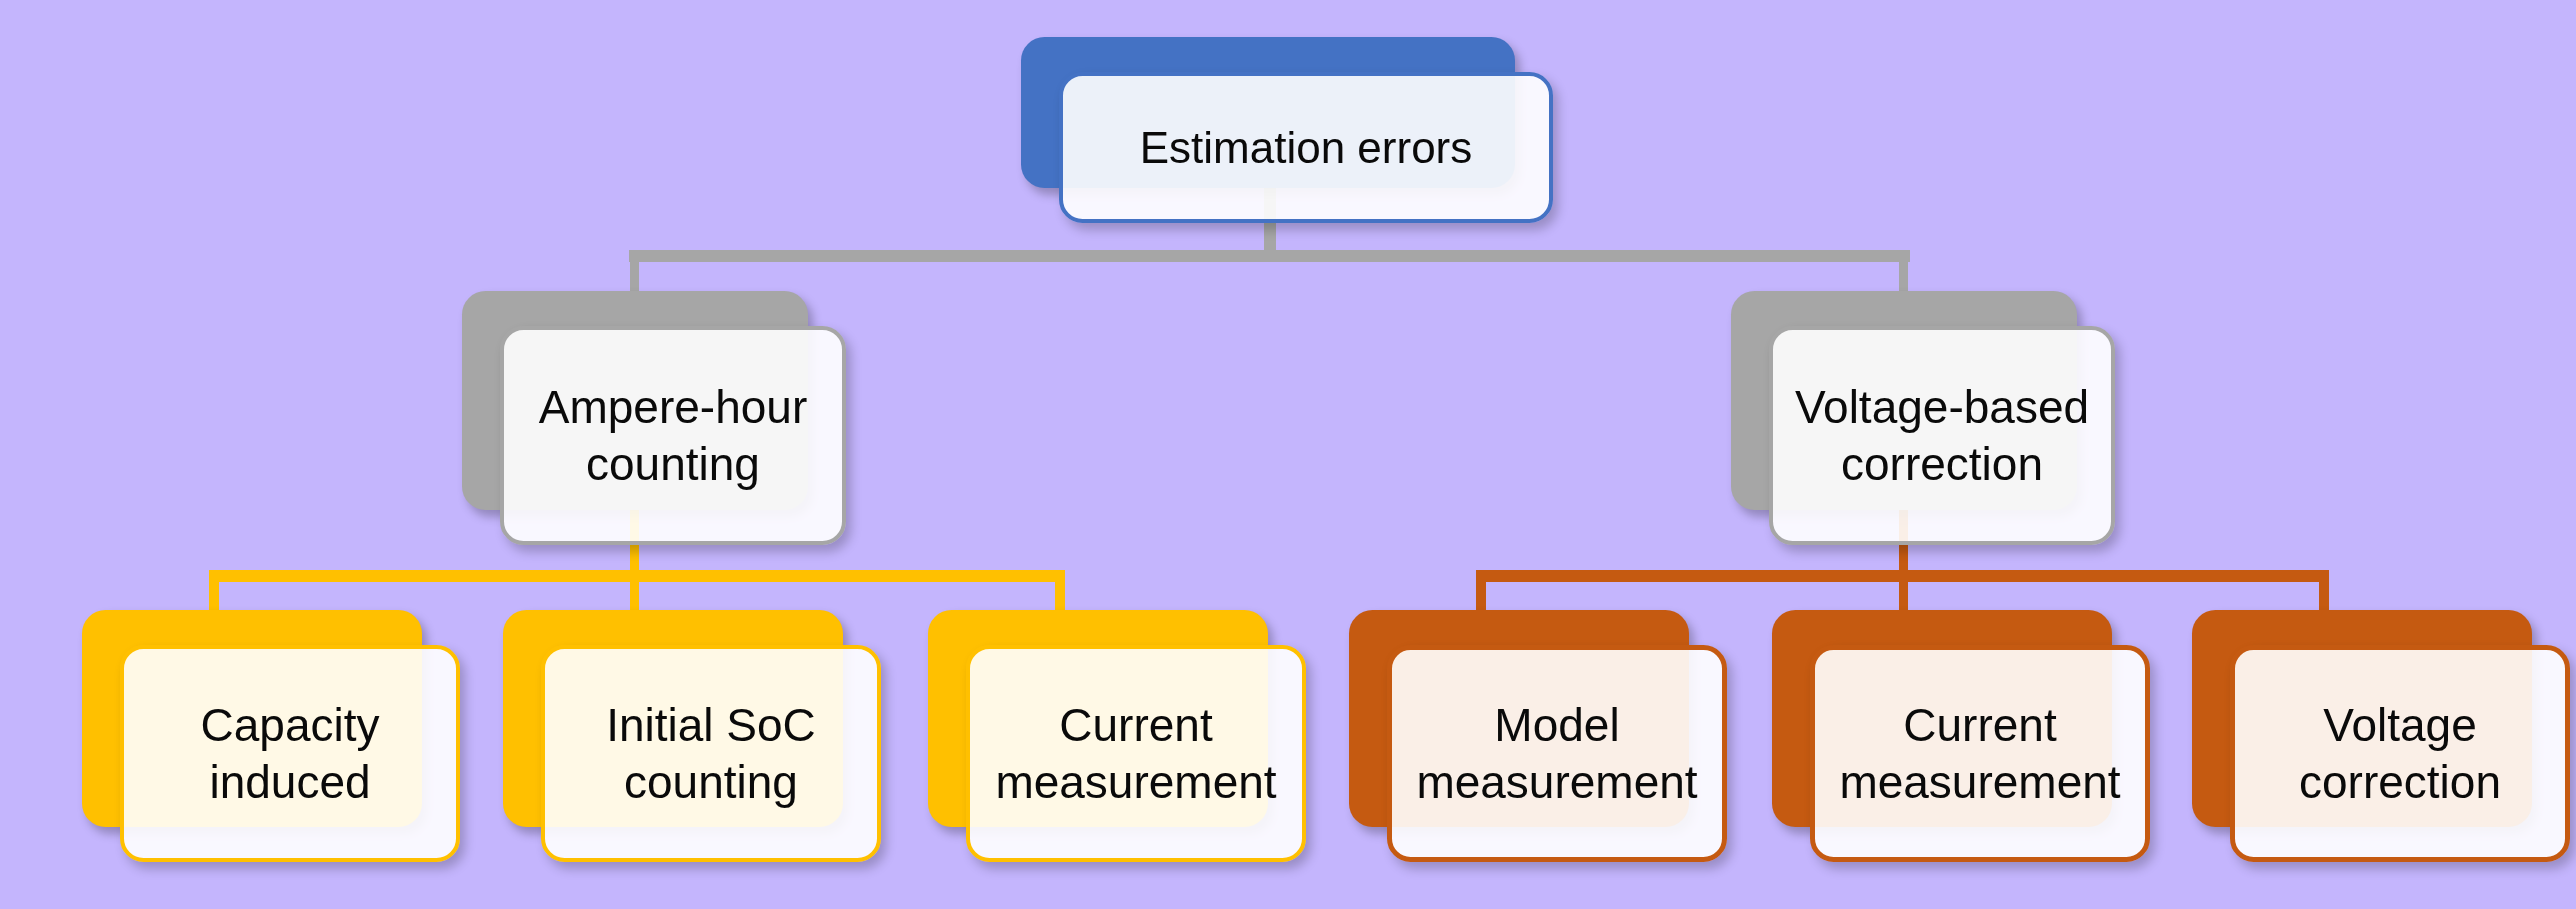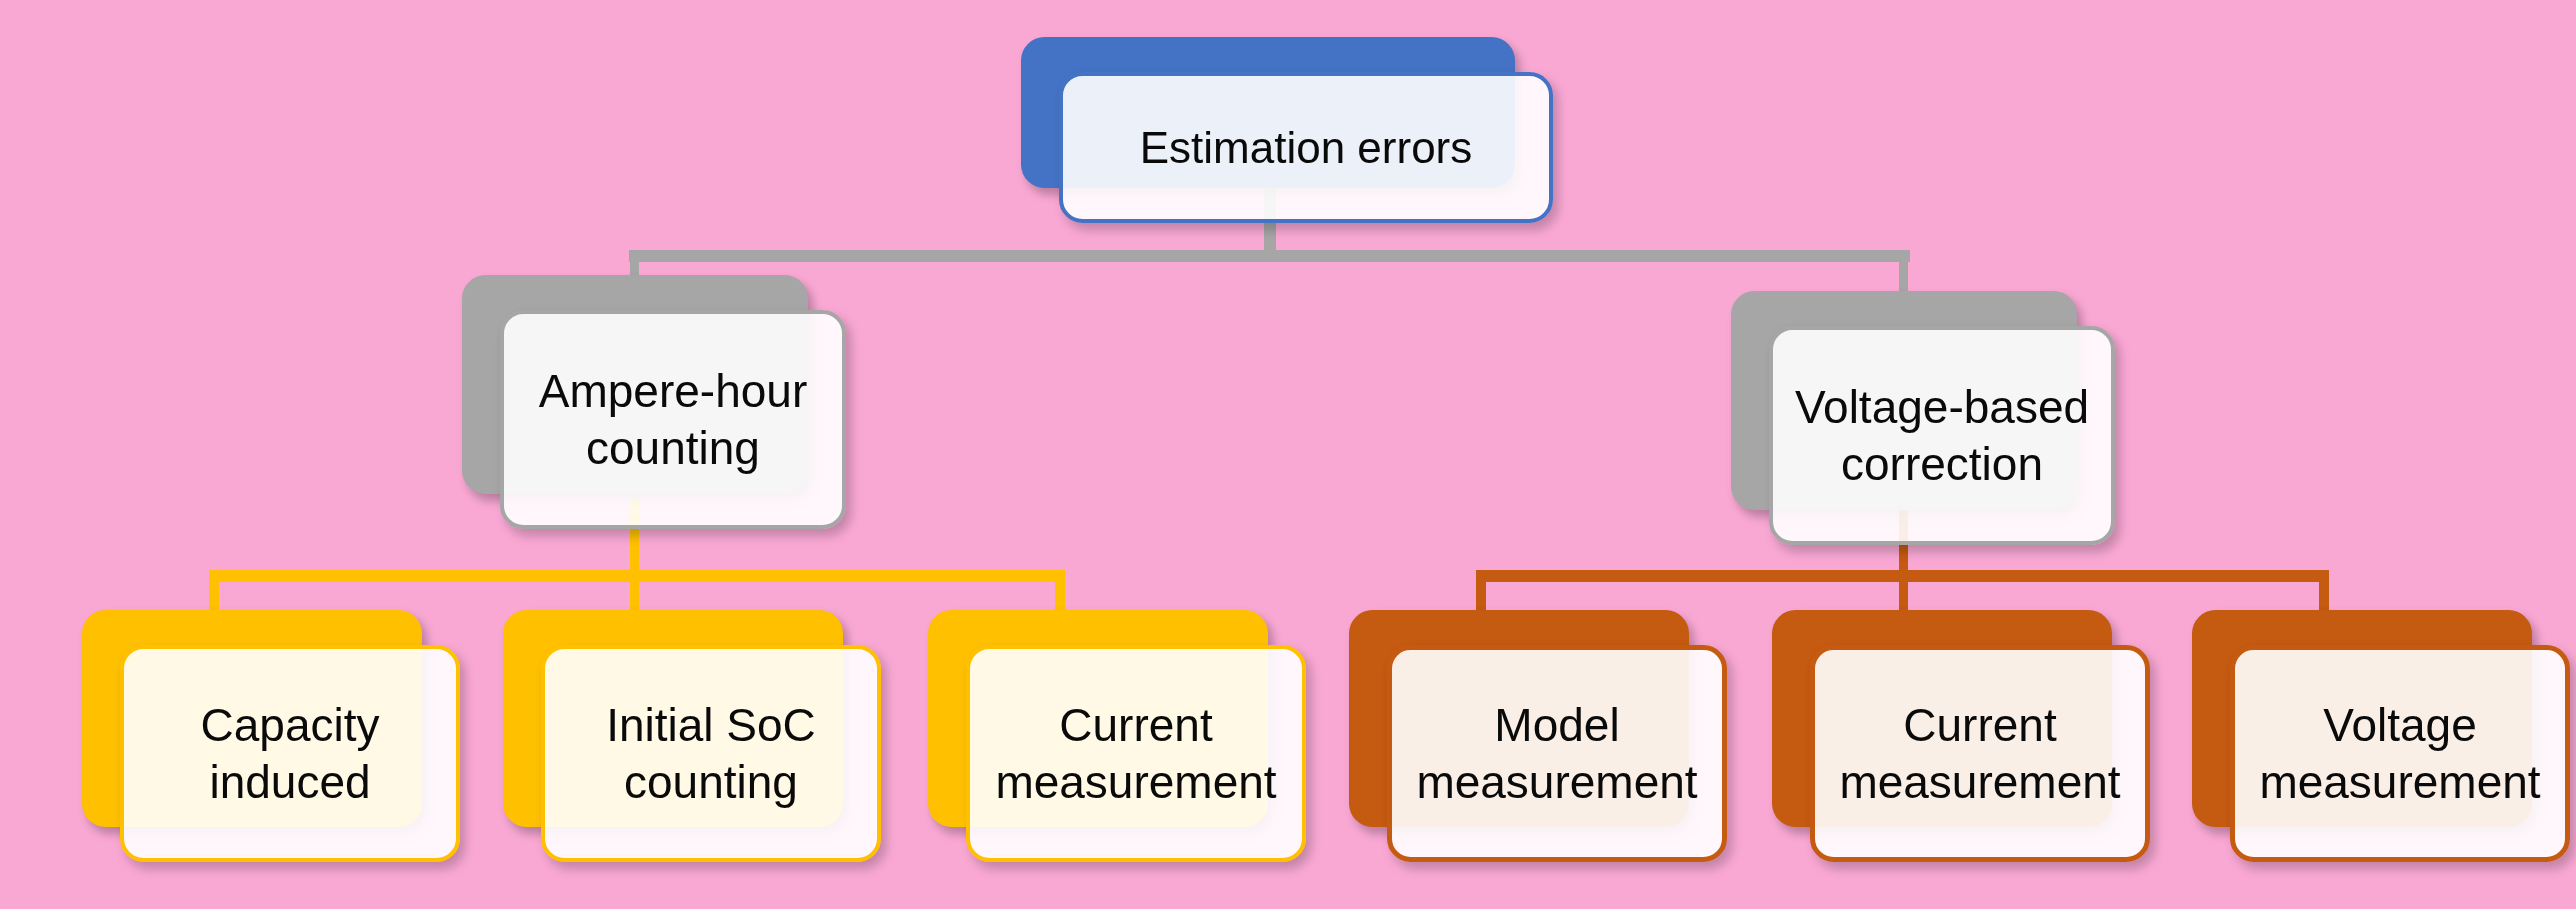--- a/index.html
+++ b/index.html
@@ -1,20 +1,20 @@
 <!DOCTYPE html>
 <html style="font-size:10px"><head>
 <meta charset="utf-8">
 <style>
   html, body { margin: 0; padding: 0; background: #ffffff; }
   #canvas {
     position: relative;
     width: 2576px;
     height: 910px;
-    background: #f9a8d4;
+    background: #c4b5fd;
     overflow: hidden;
     font-family: "Liberation Sans", sans-serif;
   }
 
   
   .conn { position: absolute; z-index: 1; }
   .conn.gray   { background: #A6A6A6; }
   .conn.gold   { background: #FFC000; }
   .conn.rust   { background: #C55A11; }
 
@@ -53,21 +53,21 @@
 
   
   #node-root        { left: 1021px; top: 37px;  width: 532px; height: 186px; }
   #node-root .back  { width: 494px; height: 151px; }
   #node-root .front { width: 494px; height: 151px; }
 
   
   .lvl2        { width: 383px; height: 254px; }
   .lvl2 .back  { width: 346px; height: 219px; }
   .lvl2 .front { width: 346px; height: 219px; }
-  #node-branch-left  { left: 462px;  top: 275px; }
+  #node-branch-left  { left: 462px;  top: 291px; }
   #node-branch-right { left: 1731px; top: 291px; }
 
   
   .lvl3        { top: 610px; width: 377px; height: 253px; margin-left: 38px; }
   .lvl3 .back  { width: 340px; height: 217px; }
   .lvl3 .front { width: 340px; height: 217px; }
   #node-child-1 { left: 44px; }
   #node-child-2 { left: 465px; }
   #node-child-3 { left: 890px; }
   #node-child-4 { left: 1311px; }
@@ -170,18 +170,18 @@
     <div class="front rust">
       <span>Current
 measurement</span>
     </div>
   </div>
 
   <div class="node lvl3" id="node-child-6">
     <div class="back rust"></div>
     <div class="front rust">
       <span>Voltage
-measurement</span>
+correction</span>
     </div>
   </div>
 
 </div>
 
 
 </body></html>

